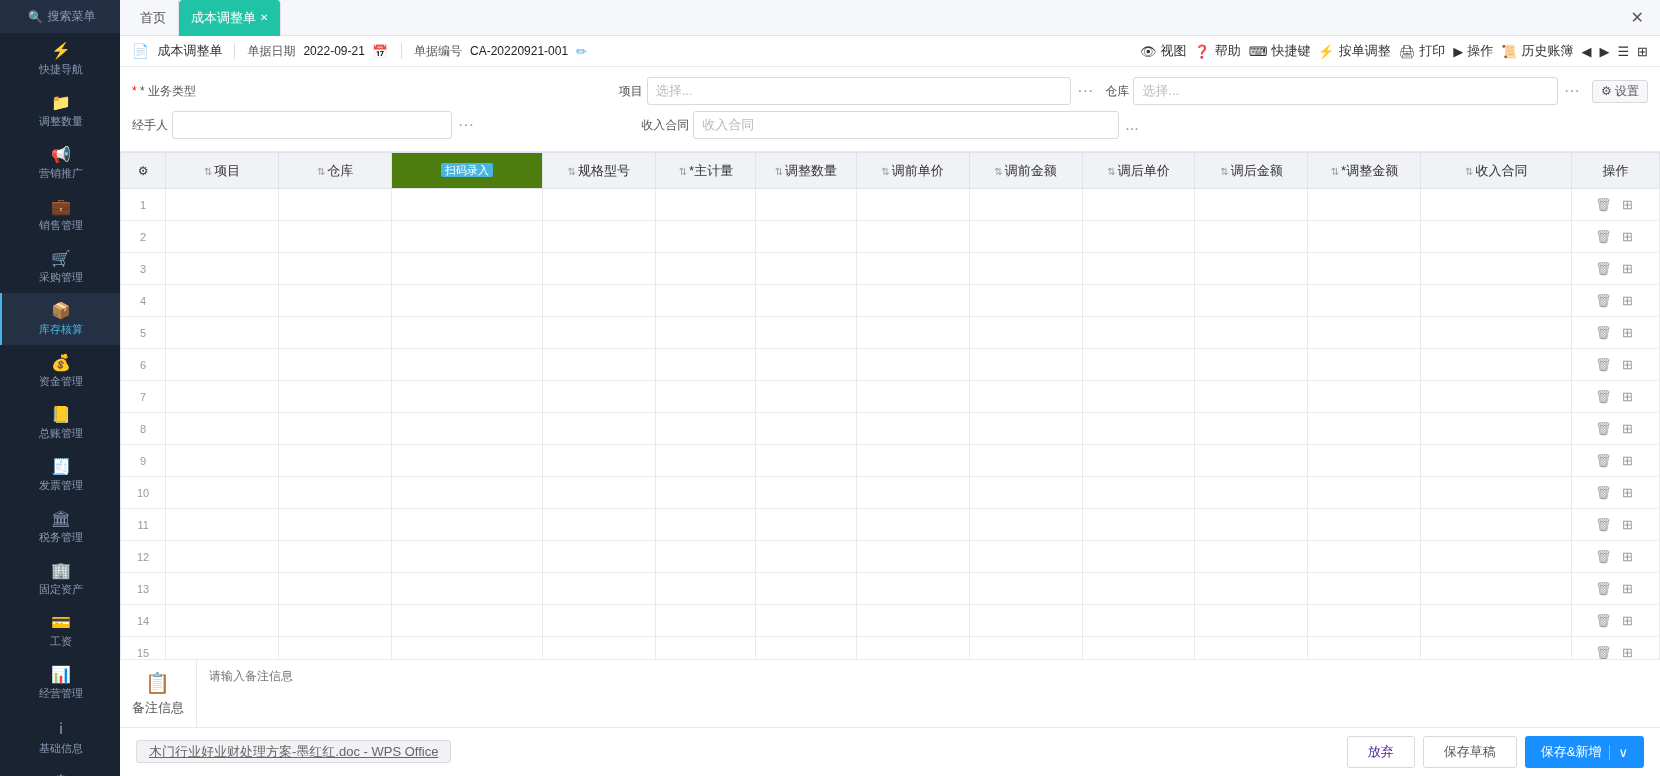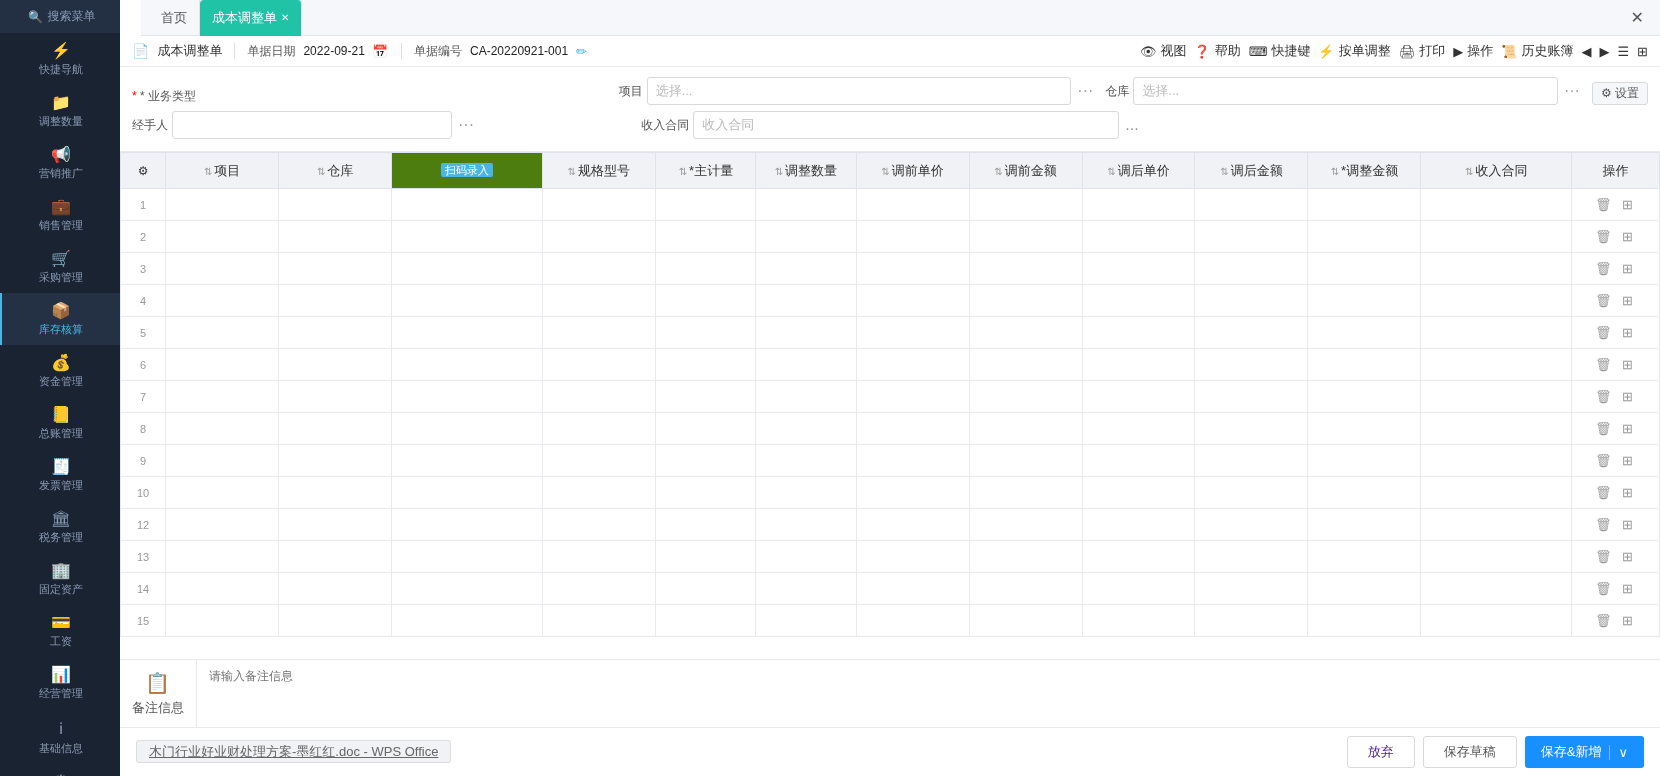--- a/index.html
+++ b/index.html
@@ -52,21 +52,20 @@
 
     
     .tab-bar {
       display: flex;
       align-items: center;
       background: #f5f7fa;
       border-bottom: 1px solid #e0e4ea;
       height: 36px;
       padding: 0 8px;
       flex-shrink: 0;
-      margin-left: 21px;
     }
     .tab {
       display: flex;
       align-items: center;
       padding: 0 12px;
       height: 36px;
       cursor: pointer;
       font-size: 13px;
       color: #555;
       border-right: 1px solid #e0e4ea;
@@ -103,21 +102,21 @@
 
     
     .form-area {
       padding: 10px 12px 6px;
       background: #fff;
       border-bottom: 1px solid #e8eaed;
       flex-shrink: 0;
     }
     .form-row {
       display: flex;
-      align-items: flex-end;
+      align-items: center;
       margin-bottom: 6px;
       gap: 12px;
     }
     .form-group {
       display: flex;
       align-items: center;
       gap: 4px;
       flex: 1;
     }
     .form-group-label {
@@ -757,20 +756,41 @@
             <td></td>
             <td></td>
             <td>
     <div class="ops-cell">
       <span class="op-btn" title="删除">🗑</span>
       <span class="op-btn" title="复制">⊞</span>
     </div>
   </td>
           </tr>
           <tr>
+            <td class="row-num">11</td>
+            <td></td>
+            <td></td>
+            <td></td>
+            <td></td>
+            <td></td>
+            <td></td>
+            <td></td>
+            <td></td>
+            <td></td>
+            <td></td>
+            <td></td>
+            <td></td>
+            <td>
+    <div class="ops-cell">
+      <span class="op-btn" title="删除">🗑</span>
+      <span class="op-btn" title="复制">⊞</span>
+    </div>
+  </td>
+          </tr>
+          <tr>
             <td class="row-num">12</td>
             <td></td>
             <td></td>
             <td></td>
             <td></td>
             <td></td>
             <td></td>
             <td></td>
             <td></td>
             <td></td>

